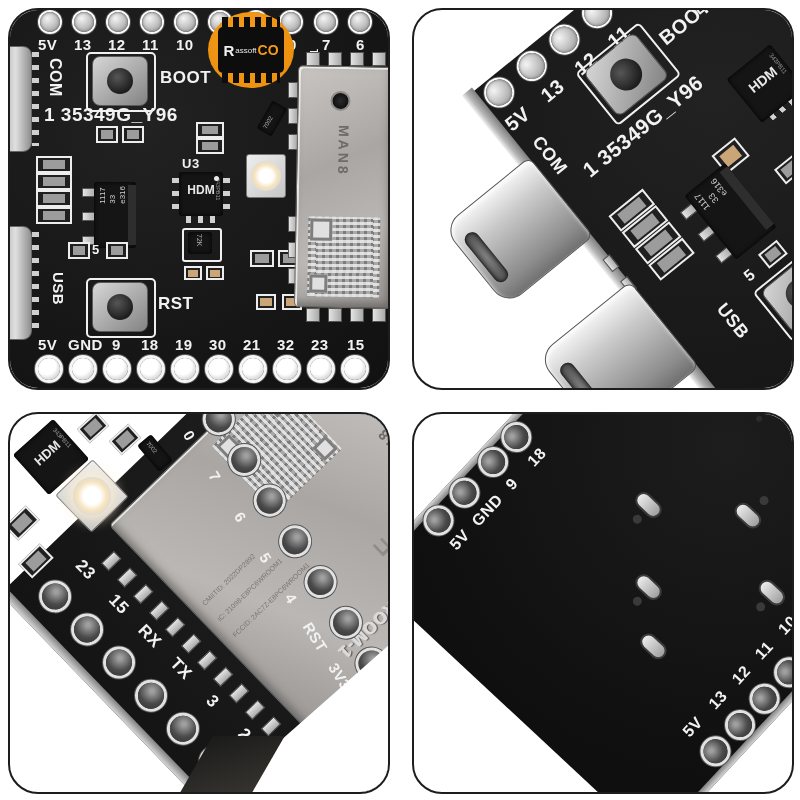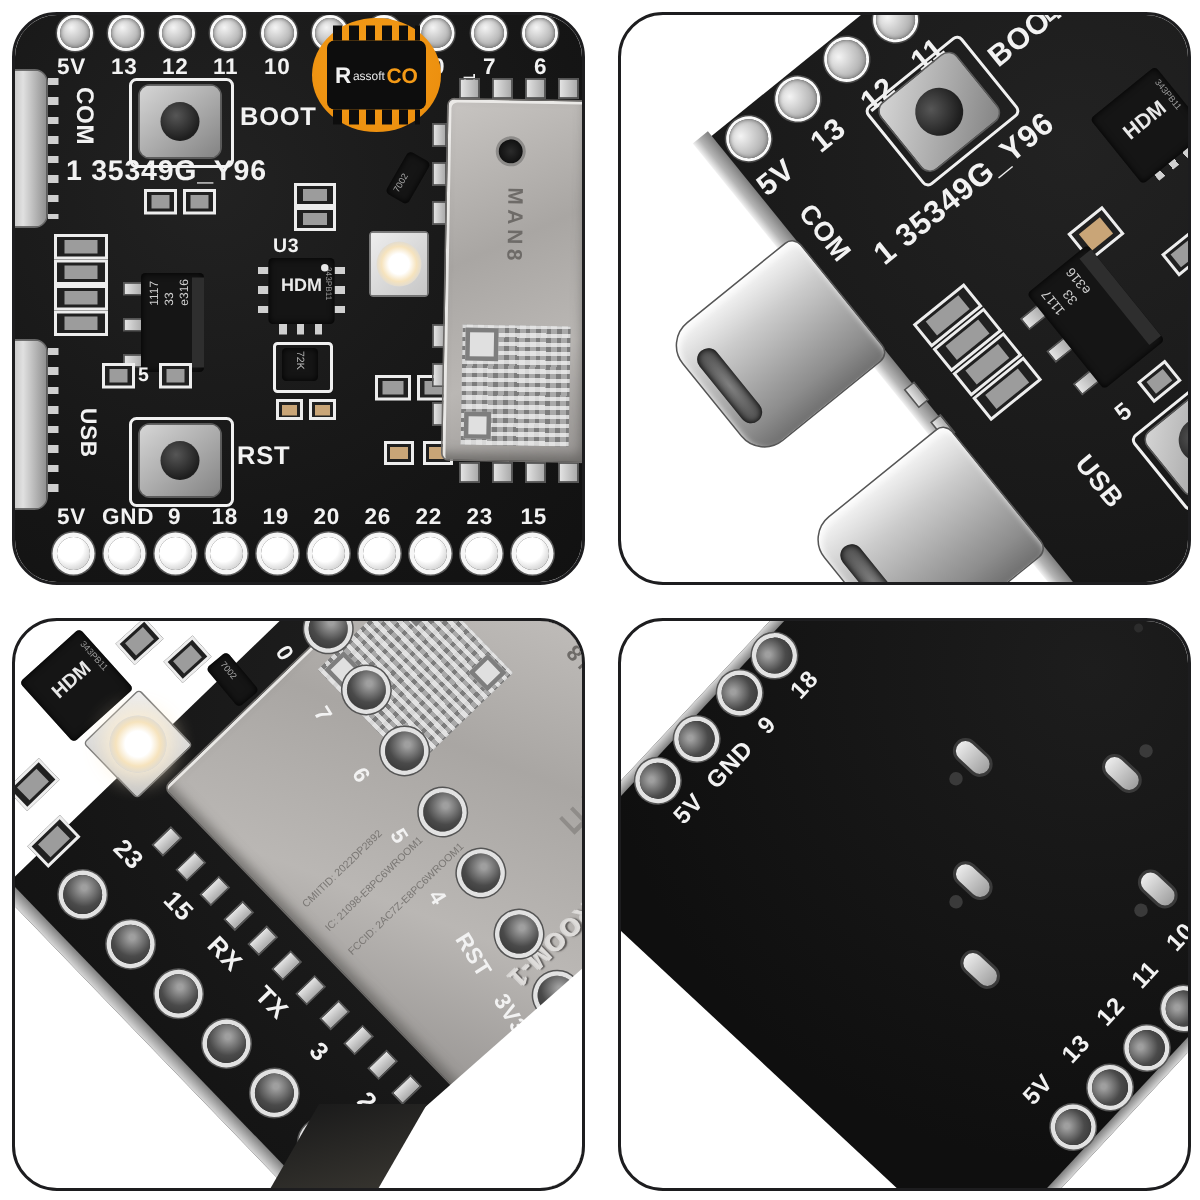--- a/index.html
+++ b/index.html
@@ -228,23 +228,23 @@
           <b style="left:2px;top:2px"></b>
           <b style="left:2px;top:58px;width:12px;height:12px"></b>
         </div>
       </div>
 
       <span class="sk" style="left:28px;top:326px;font-size:15px">5V</span>
       <span class="sk" style="left:58px;top:326px;font-size:15px">GND</span>
       <span class="sk" style="left:102px;top:326px;font-size:15px">9</span>
       <span class="sk" style="left:131px;top:326px;font-size:15px">18</span>
       <span class="sk" style="left:165px;top:326px;font-size:15px">19</span>
-      <span class="sk" style="left:199px;top:326px;font-size:15px">20</span>
-      <span class="sk" style="left:233px;top:326px;font-size:15px">26</span>
-      <span class="sk" style="left:267px;top:326px;font-size:15px">22</span>
+      <span class="sk" style="left:199px;top:326px;font-size:15px">30</span>
+      <span class="sk" style="left:233px;top:326px;font-size:15px">21</span>
+      <span class="sk" style="left:267px;top:326px;font-size:15px">32</span>
       <span class="sk" style="left:301px;top:326px;font-size:15px">23</span>
       <span class="sk" style="left:337px;top:326px;font-size:15px">15</span>
       <div class="hole white" style="left:28px;top:348px;width:22px;height:22px"></div>
       <div class="hole white" style="left:62px;top:348px;width:22px;height:22px"></div>
       <div class="hole white" style="left:96px;top:348px;width:22px;height:22px"></div>
       <div class="hole white" style="left:130px;top:348px;width:22px;height:22px"></div>
       <div class="hole white" style="left:164px;top:348px;width:22px;height:22px"></div>
       <div class="hole white" style="left:198px;top:348px;width:22px;height:22px"></div>
       <div class="hole white" style="left:232px;top:348px;width:22px;height:22px"></div>
       <div class="hole white" style="left:266px;top:348px;width:22px;height:22px"></div>

